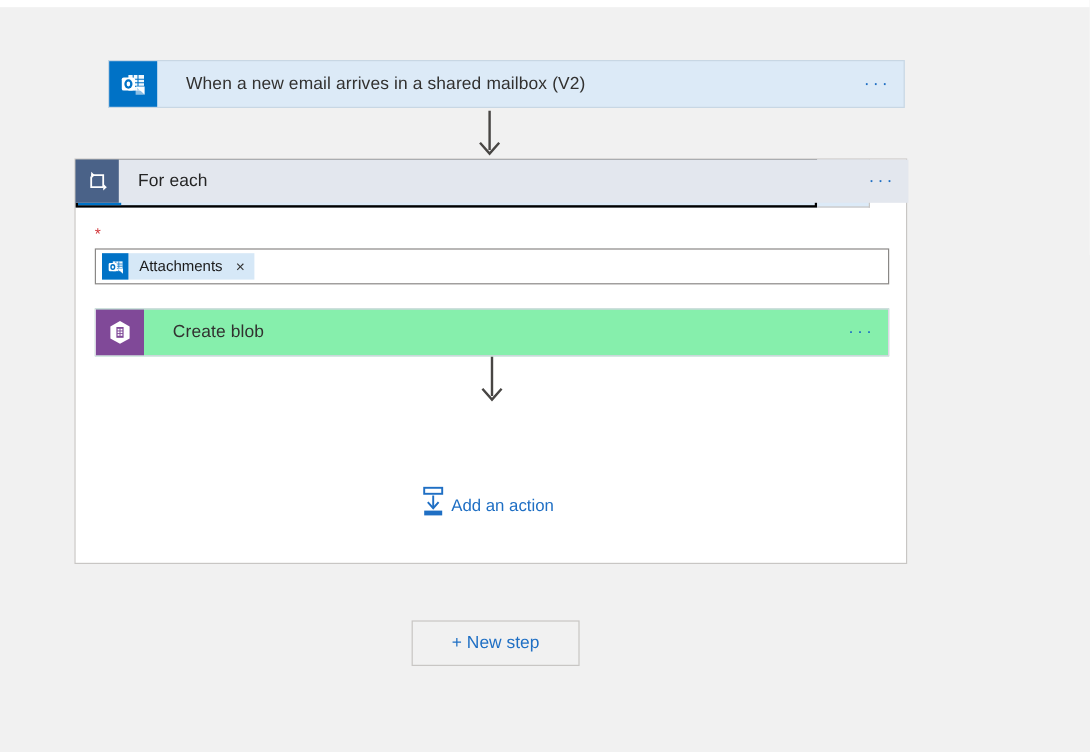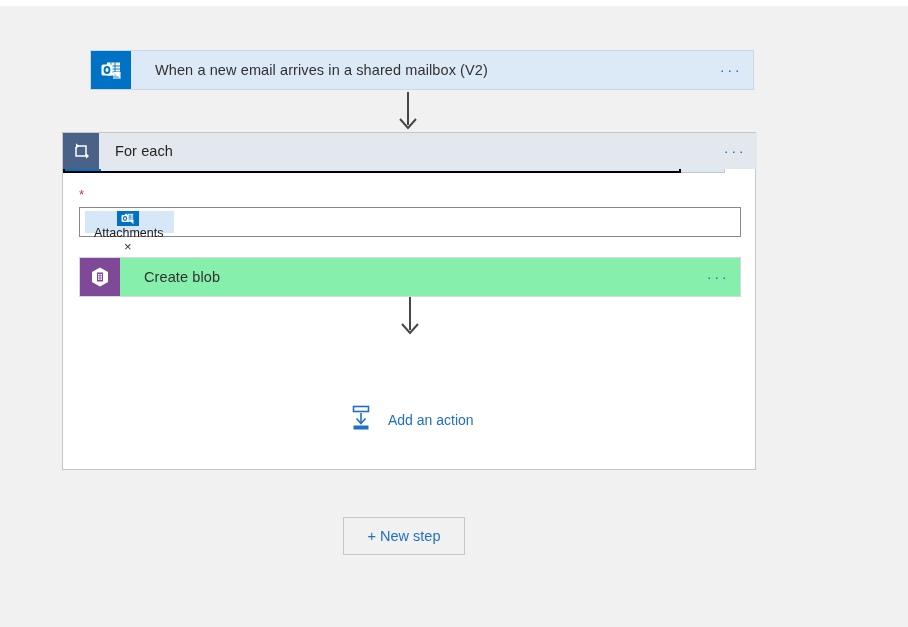--- a/index.html
+++ b/index.html
@@ -104,21 +104,20 @@
     background: #ffffff;
     border: 1px solid #8a8886;
     display: flex; align-items: center;
     padding-left: 5px;
   }
   .token-chip {
     display: inline-flex; align-items: center;
     height: 22px;
     background: #d6e8f7;
     padding-right: 4px;
-    flex-direction: column;
   }
   .token-chip .chip-ico {
     width: 22px; height: 22px;
     background: #0072c6;
     display: flex; align-items: center; justify-content: center;
   }
   .token-chip .chip-label {
     font-size: 12.5px; color: #1b1b1b;
     padding: 0 7px 0 9px;
   }
@@ -166,28 +165,28 @@
   
   #add-action {
     position: absolute;
     left: 287px; top: 272px;
     display: flex; align-items: center;
     cursor: pointer;
   }
   #add-action .aa-label {
     font-size: 14px;
     color: #1f6fc4;
-    margin-left: 16px;
+    margin-left: 4px;
   }
 
   
   #new-step {
     position: absolute;
     left: 343px; top: 511px;
-    width: 122px; height: 38px;
+    width: 140px; height: 38px;
     background: #f1f1f1;
     border: 1px solid #c8c6c4;
     display: flex; align-items: center; justify-content: center;
     color: #1f6fc4;
     font-size: 14.5px;
     cursor: pointer;
   }
 </style>
 </head>
 <body>

